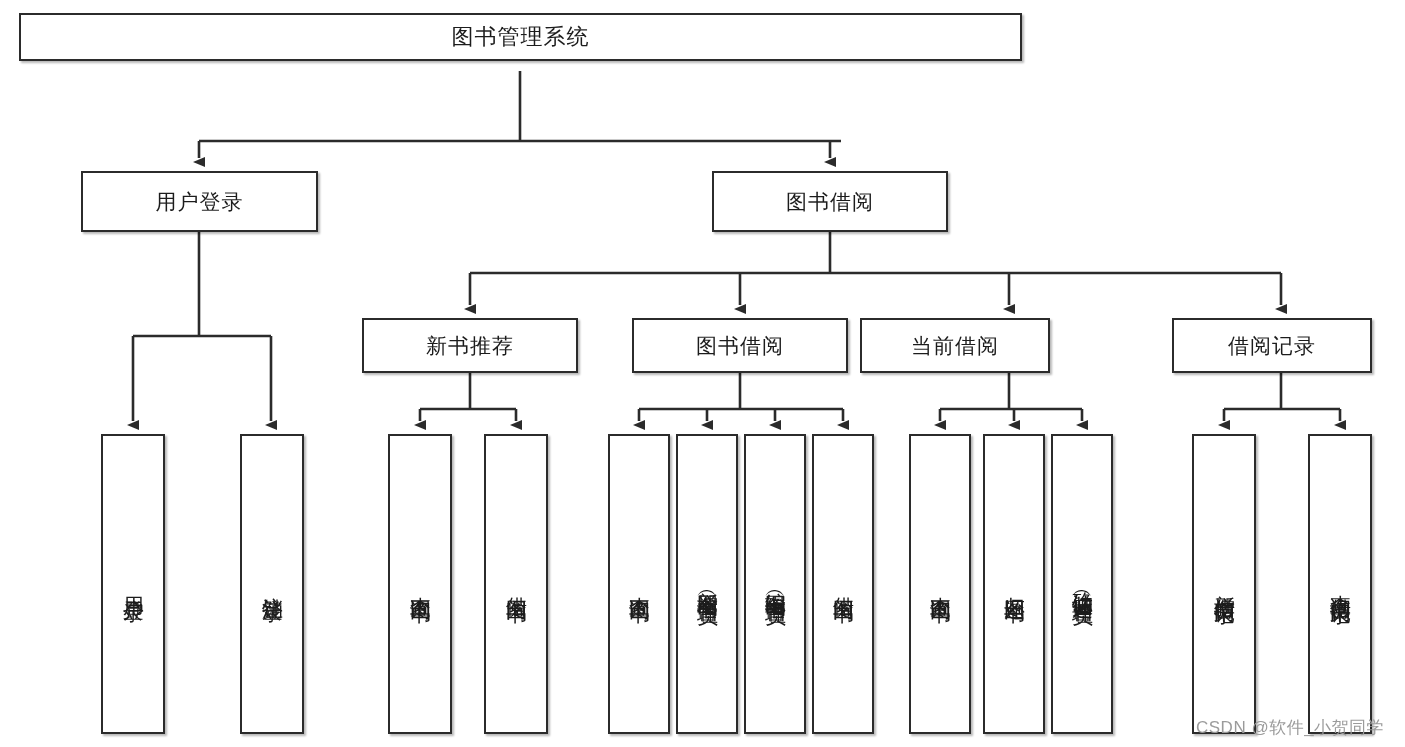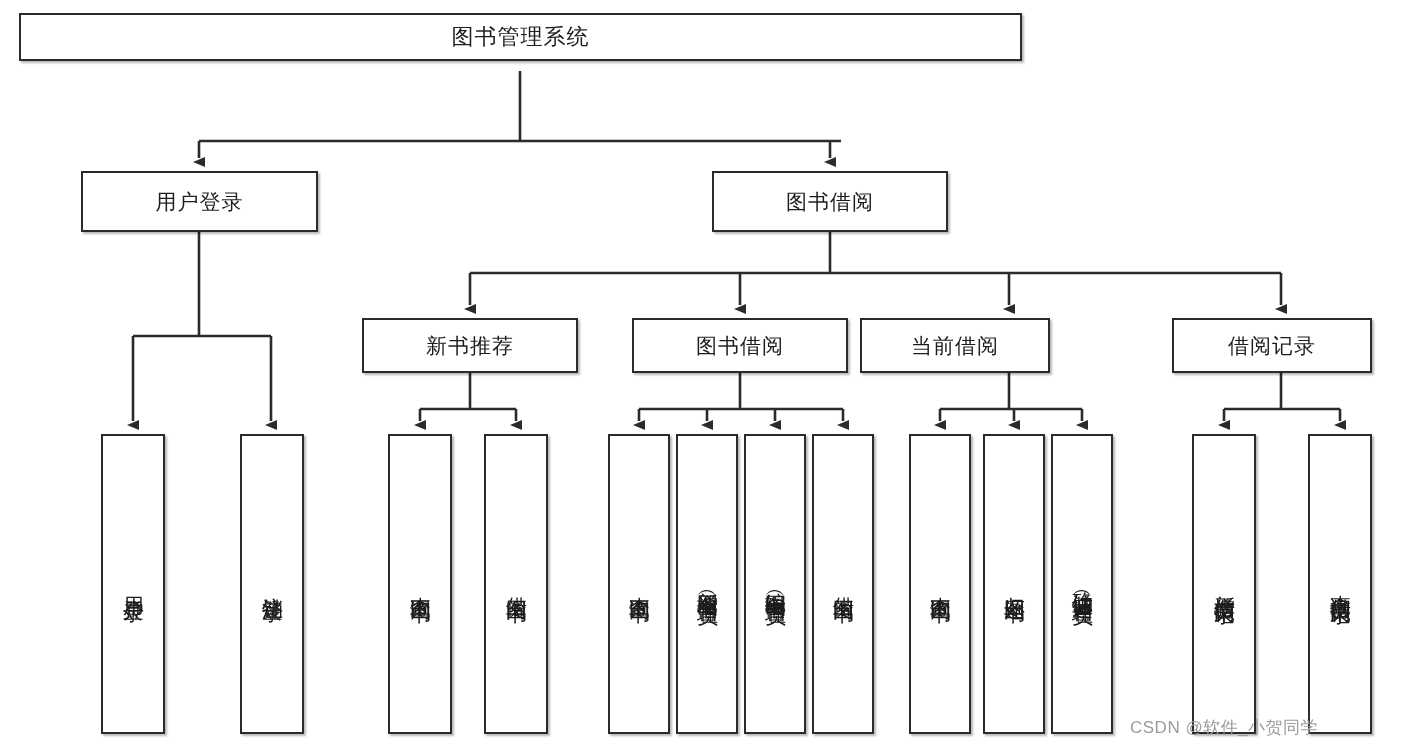--- a/index.html
+++ b/index.html
@@ -181,15 +181,15 @@
   <div class="node vertical" id="node-leaf-10" style="left: 1051px; top: 434px; width: 62px; height: 300px;">
     <span class="label">确认归还（管理员）</span>
   </div>
   <div class="node vertical" id="node-leaf-11" style="left: 1192px; top: 434px; width: 64px; height: 300px;">
     <span class="label">新增借阅记录</span>
   </div>
   <div class="node vertical" id="node-leaf-12" style="left: 1308px; top: 434px; width: 64px; height: 300px;">
     <span class="label">查询借阅记录</span>
   </div>
 
-  <div class="watermark" style="left: 1130px; top: 716px;">CSDN @软件_小贺同学</div>
+  <div class="watermark" style="left: 1196px; top: 716px;">CSDN @软件_小贺同学</div>
 
 </div>
 
 </body></html>

